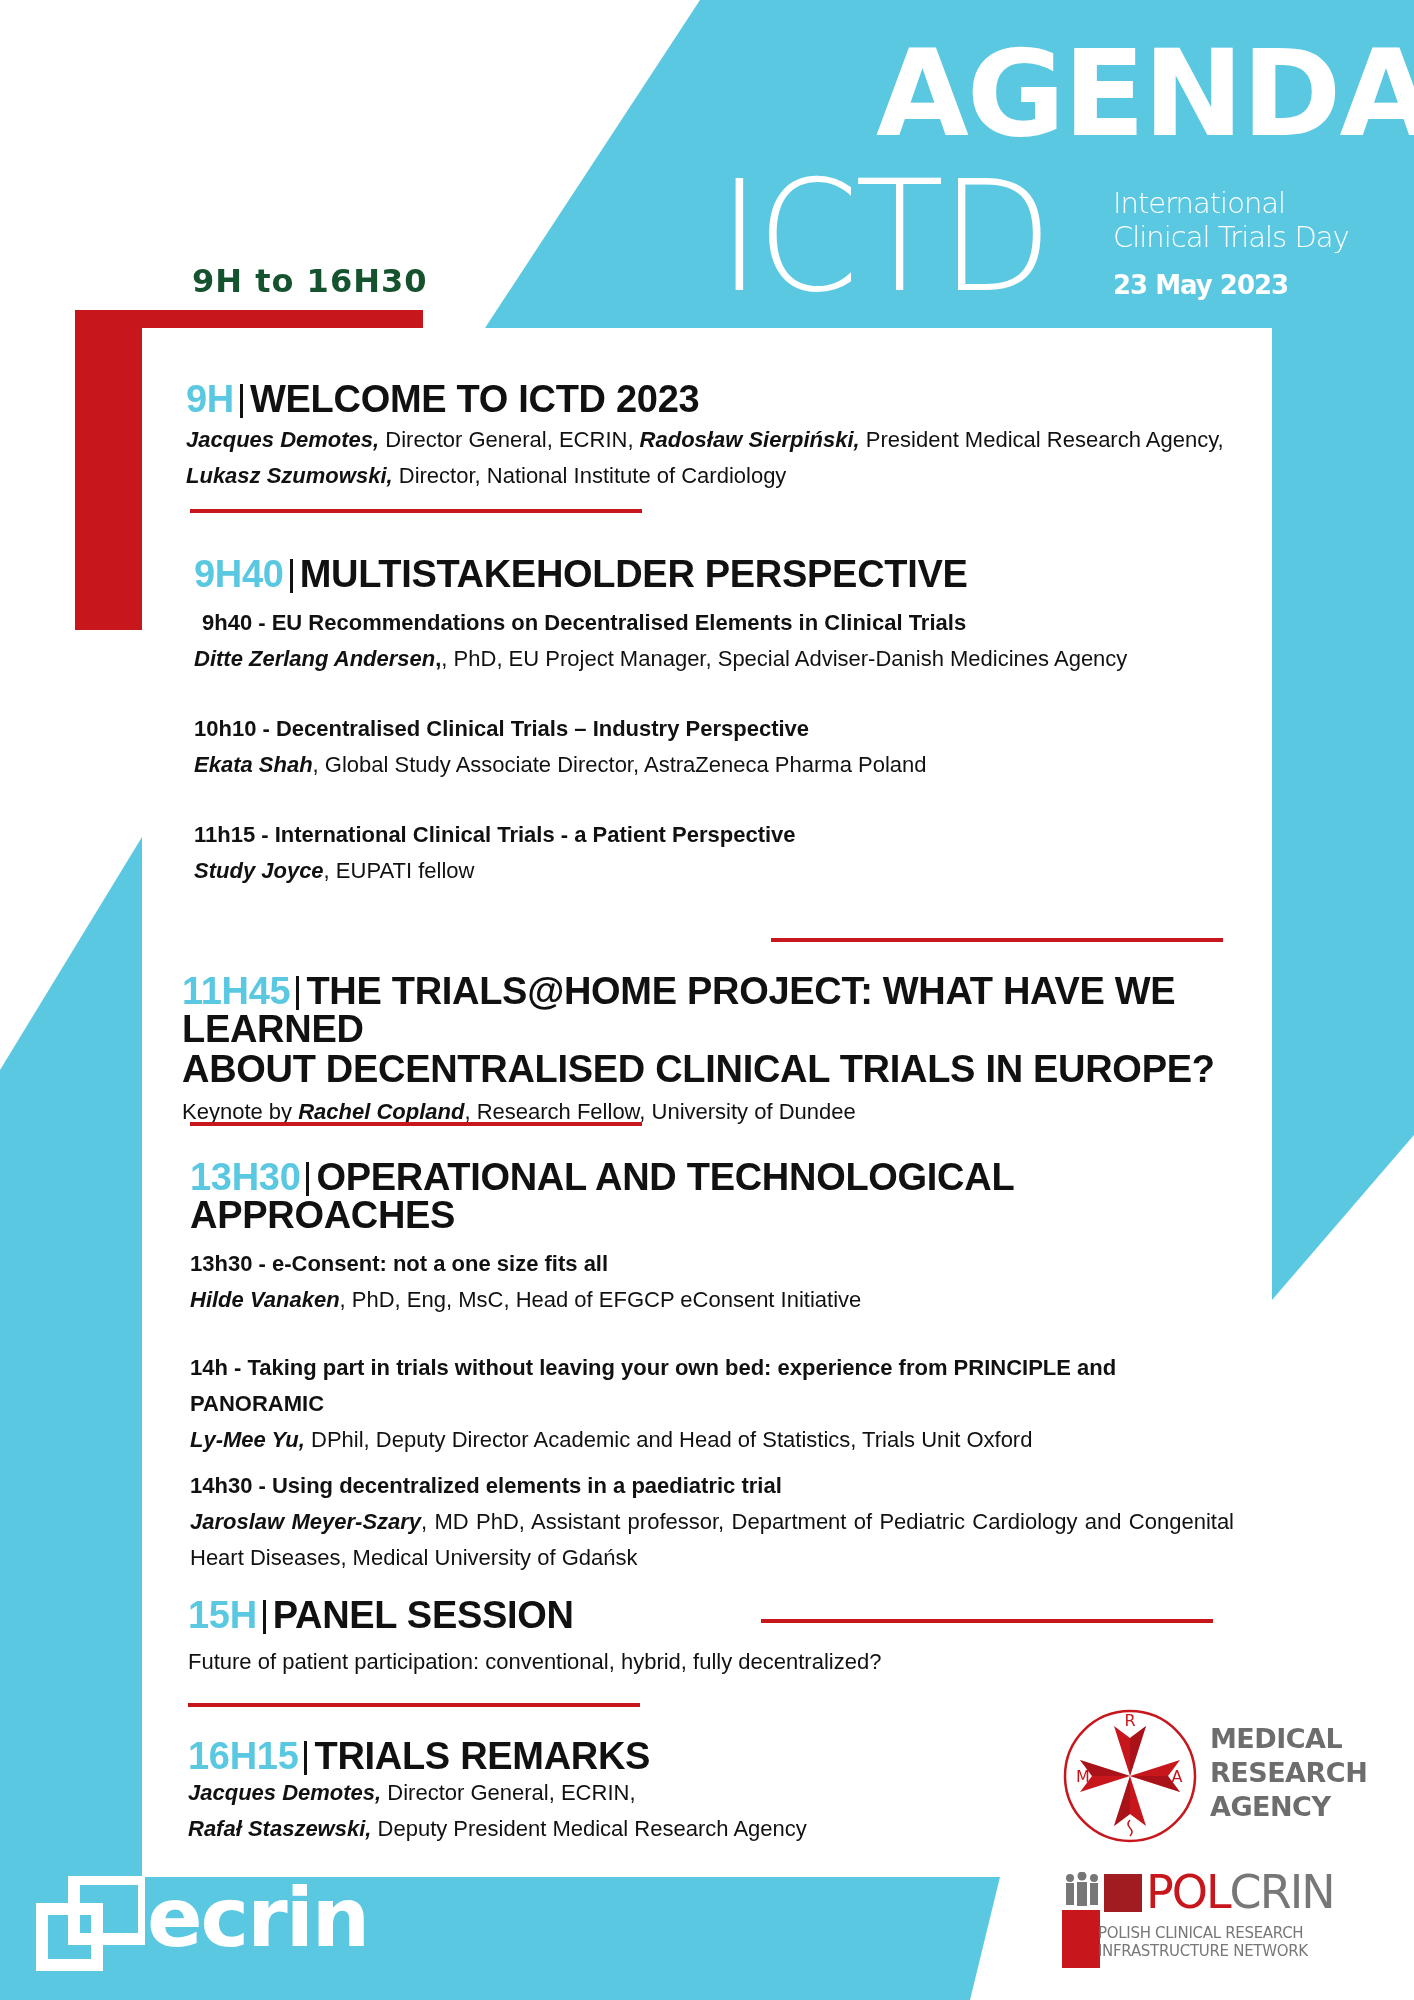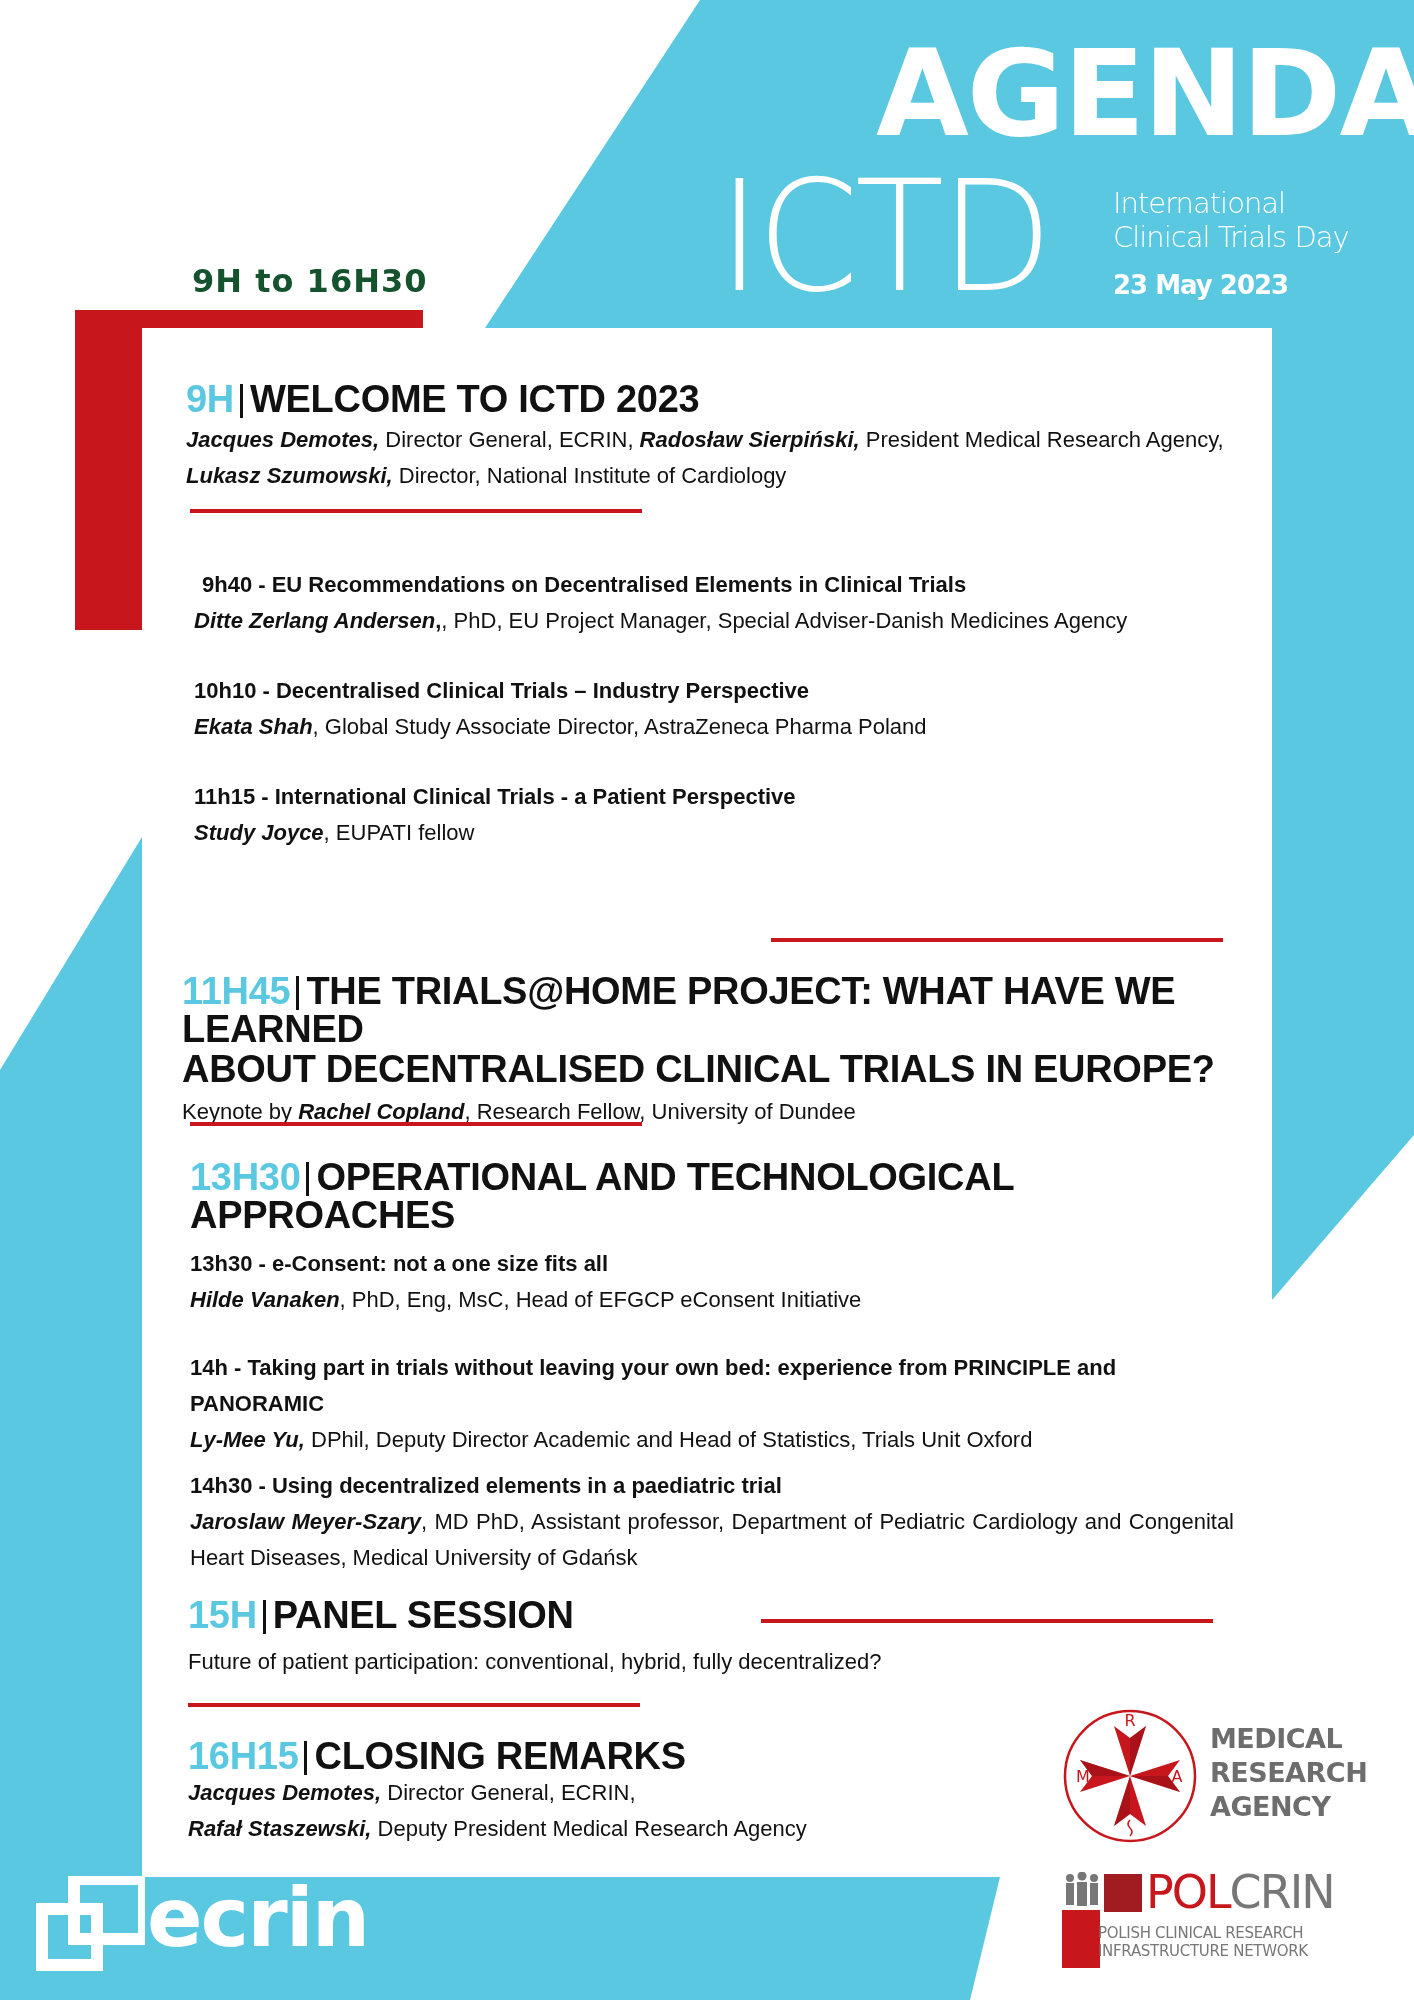--- a/index.html
+++ b/index.html
@@ -52,20 +52,23 @@
   <div class="sec-title">
     <span class="time">9H</span><span class="bar"></span><span>WELCOME TO ICTD 2023</span>
   </div>
   <div class="line" style="margin-top:4px;">
     <b class="it">Jacques Demotes,</b><span> Director General, ECRIN, </span><b class="it">Radosław Sierpiński,</b><span> President Medical Research Agency, </span><b class="it">Lukasz Szumowski,</b><span> Director, National Institute of Cardiology</span>
   </div>
 </div>
 <div class="redrule" style="left:190px; top:509px; width:452px;"></div>
 
 <div class="layer content" style="top:555px; left:194px;">
+  <div class="sec-title">
+    <span class="time">9H40</span><span class="bar"></span><span>MULTISTAKEHOLDER PERSPECTIVE</span>
+  </div>
   <div class="talk" style="margin-top:12px; margin-left:8px;">9h40 - EU Recommendations on Decentralised Elements in Clinical Trials</div>
   <div class="line"><b class="it">Ditte Zerlang Andersen</b><b>,</b><span>, PhD, EU Project Manager, Special Adviser-Danish Medicines Agency</span></div>
   <div class="talk" style="margin-top:34px;">10h10 - Decentralised Clinical Trials – Industry Perspective</div>
   <div class="line"><b class="it">Ekata Shah</b><span>, Global Study Associate Director, AstraZeneca Pharma Poland</span></div>
   <div class="talk" style="margin-top:34px;">11h15 - International Clinical Trials - a Patient Perspective</div>
   <div class="line"><b class="it">Study Joyce</b><span>, EUPATI fellow</span></div>
 </div>
 <div class="redrule" style="left:771px; top:938px; width:452px;"></div>
 
 <div class="layer content" style="top:972px; left:182px;">
@@ -93,21 +96,21 @@
   <div class="sec-title">
     <span class="time">15H</span><span class="bar"></span><span>PANEL SESSION</span>
   </div>
   <div class="line" style="margin-top:10px;">Future of patient participation: conventional, hybrid, fully decentralized?</div>
 </div>
 <div class="redrule" style="left:761px; top:1619px; width:452px;"></div>
 <div class="redrule" style="left:188px; top:1703px; width:452px;"></div>
 
 <div class="layer content" style="top:1737px; left:188px;">
   <div class="sec-title">
-    <span class="time">16H15</span><span class="bar"></span><span>CLOSING REMARKS</span>
+    <span class="time">16H15</span><span class="bar"></span><span>TRIALS REMARKS</span>
   </div>
   <div class="line"><b class="it">Jacques Demotes,</b><span> Director General, ECRIN,</span></div>
   <div class="line"><b class="it">Rafał Staszewski,</b><span> Deputy President Medical Research Agency</span></div>
 </div>
 
 <div class="logo-text" style="left:35px; top:1876px; width:330px; height:100px;">
   <svg width="110" height="100" viewBox="0 0 110 100" style="position:absolute;left:0;top:0;">
     <rect x="39" y="3" width="70" height="60" fill="none" stroke="#fff" stroke-width="12"></rect>
     <rect x="7" y="33" width="55" height="56" fill="none" stroke="#fff" stroke-width="12"></rect>
   </svg>

